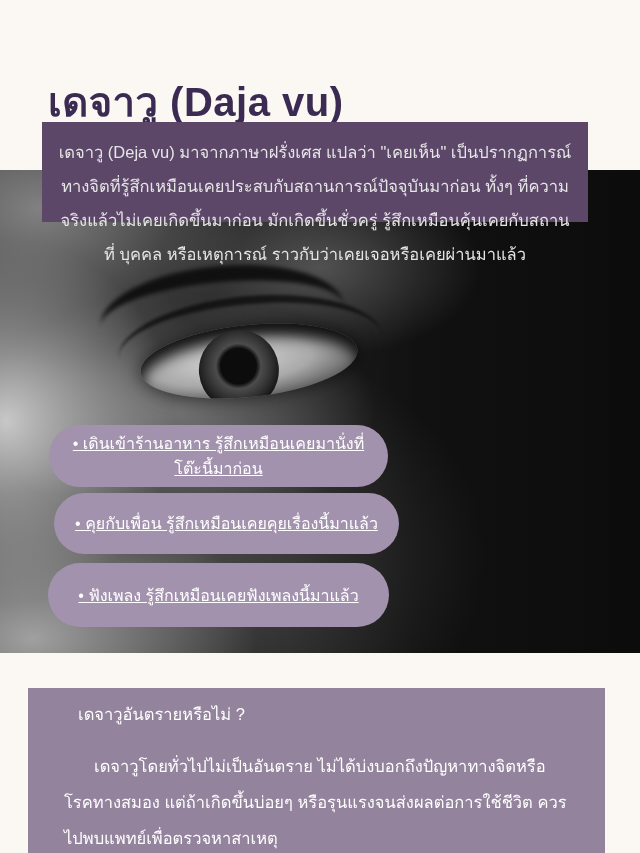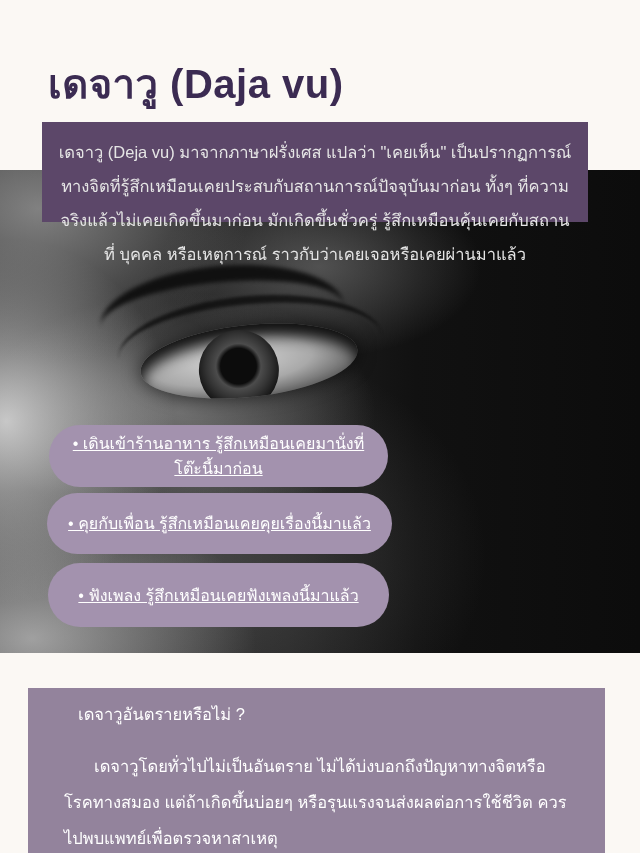--- a/index.html
+++ b/index.html
@@ -47,21 +47,21 @@
     transform:rotate(-6deg);
     overflow:hidden;
   }
   .iris{
     position:absolute;left:58px;top:4px;width:80px;height:80px;border-radius:50%;
     background:radial-gradient(circle at 50% 45%, #0c0c0c 0%, #0c0c0c 30%, #4c4c4c 38%, #323232 55%, #141414 72%);
   }
 
   
   .title{
-    position:absolute;left:48px;top:52px;margin:0;
+    position:absolute;left:48px;top:70px;margin:0;
     font-size:40px;font-weight:bold;letter-spacing:.5px;
     color:#3b2b52;
   }
   .intro-box{
     position:absolute;left:42px;top:122px;width:546px;height:100px;
     background:#5c4769;
     color:#e5e5e5;
     box-sizing:border-box;
   }
   .intro-box p{
@@ -76,21 +76,21 @@
   .pill{
     position:absolute;
     background:#a392ae;
     border-radius:34px;
     color:#ffffff;
     display:flex;align-items:center;justify-content:center;
     font-size:16px;text-align:center;
     box-sizing:border-box;padding:0 16px;text-decoration:underline;
   }
   .pill1{left:49px;top:425px;width:339px;height:62px;}
-  .pill2{left:47px;top:493px;width:345px;height:61px;}
+  .pill2{left:54px;top:493px;width:345px;height:61px;}
   .pill3{left:48px;top:563px;width:341px;height:64px;}
 
   .danger-box{
     position:absolute;left:28px;top:688px;width:577px;height:167px;
     background:#93839c;
     color:#ffffff;
     box-sizing:border-box;
     padding:8px 20px 0 20px;
     font-size:16.5px;line-height:36px;
   }

